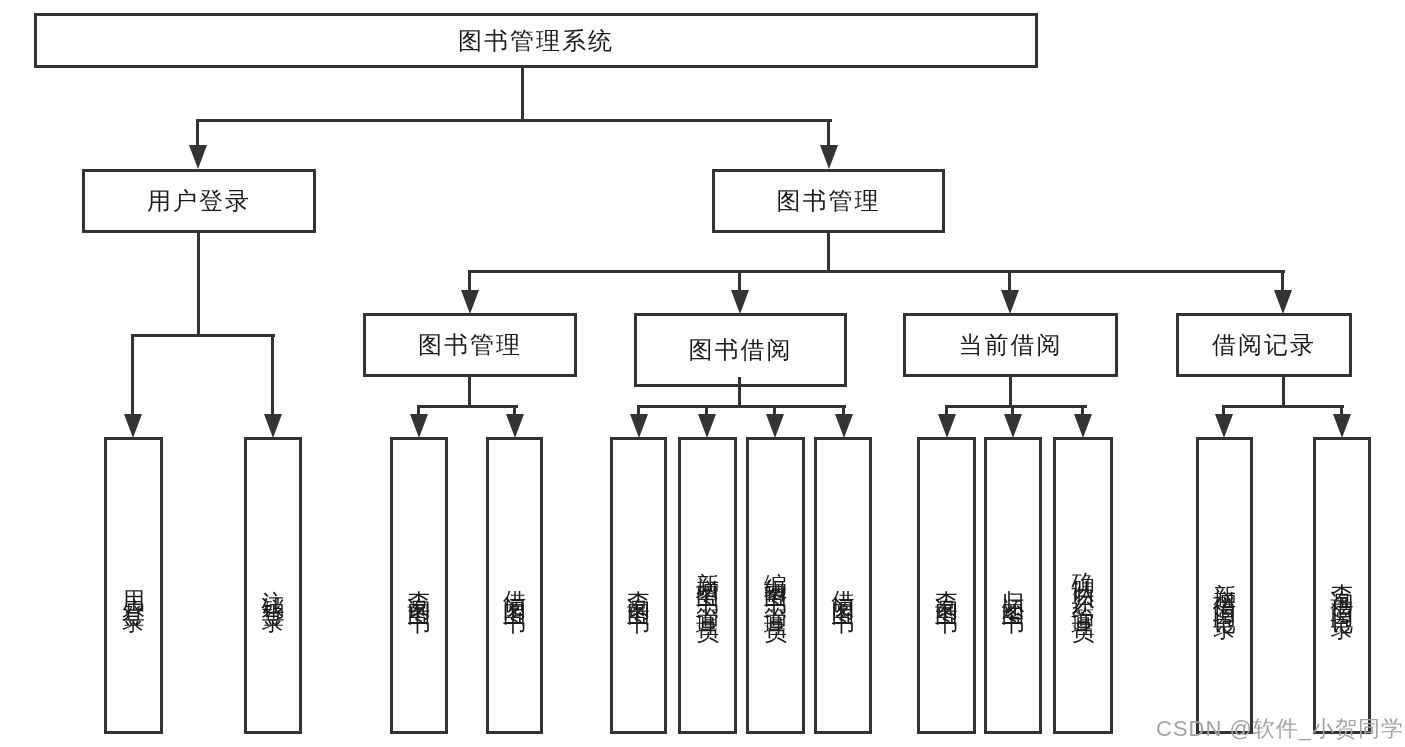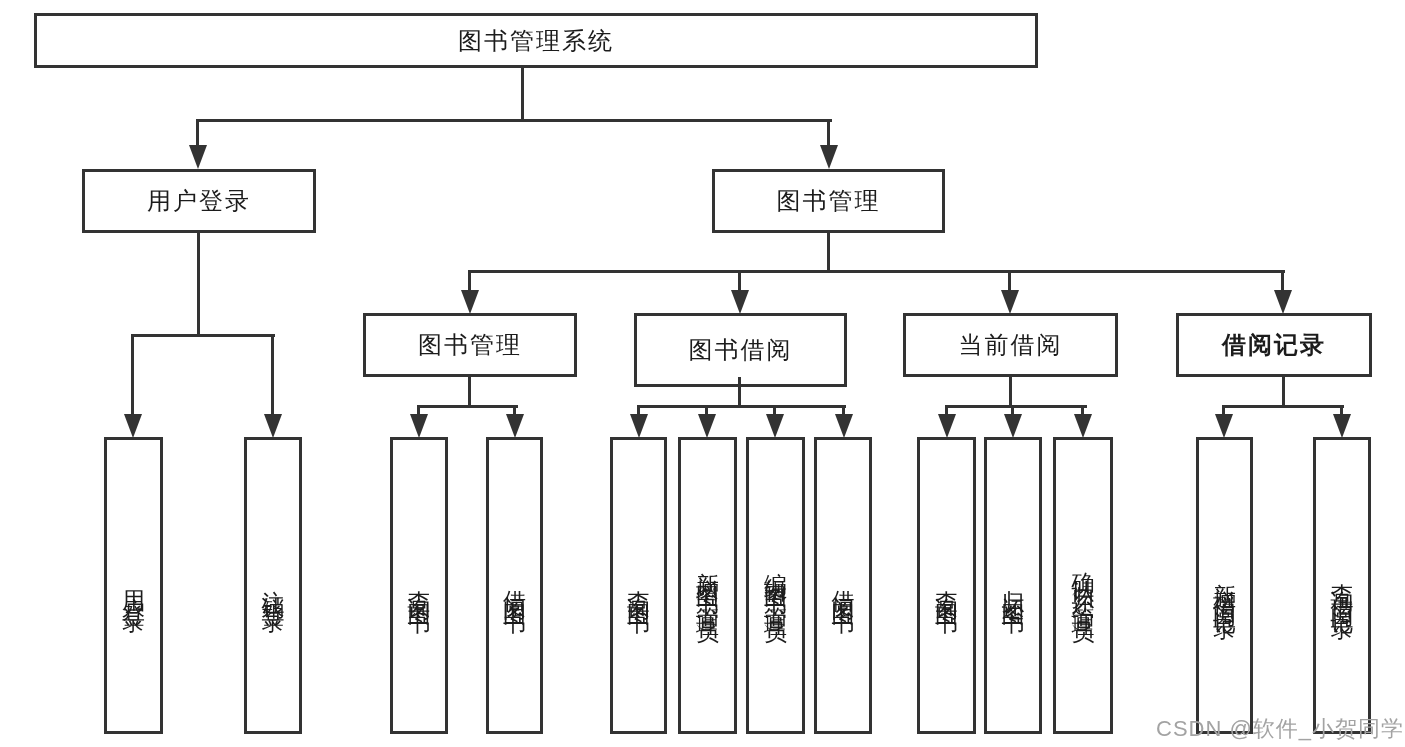--- a/index.html
+++ b/index.html
@@ -66,21 +66,21 @@
 
   <div class="node" style="left:363px;top:313px;width:214px;height:64px;">
     <span class="hlabel">图书管理</span>
   </div>
   <div class="node" style="left:634px;top:313px;width:213px;height:74px;">
     <span class="hlabel">图书借阅</span>
   </div>
   <div class="node" style="left:903px;top:313px;width:215px;height:64px;">
     <span class="hlabel">当前借阅</span>
   </div>
-  <div class="node" style="left:1176px;top:313px;width:196px;height:64px;font-weight:bold;">
+  <div class="node" style="left:1176px;top:313px;width:176px;height:64px;">
     <span class="hlabel">借阅记录</span>
   </div>
 
   <div class="node" style="left:104px;top:437px;width:59px;height:297px;">
     <span class="vlabel">用户登录</span>
   </div>
   <div class="node" style="left:244px;top:437px;width:58px;height:297px;">
     <span class="vlabel">注销登录</span>
   </div>
 

